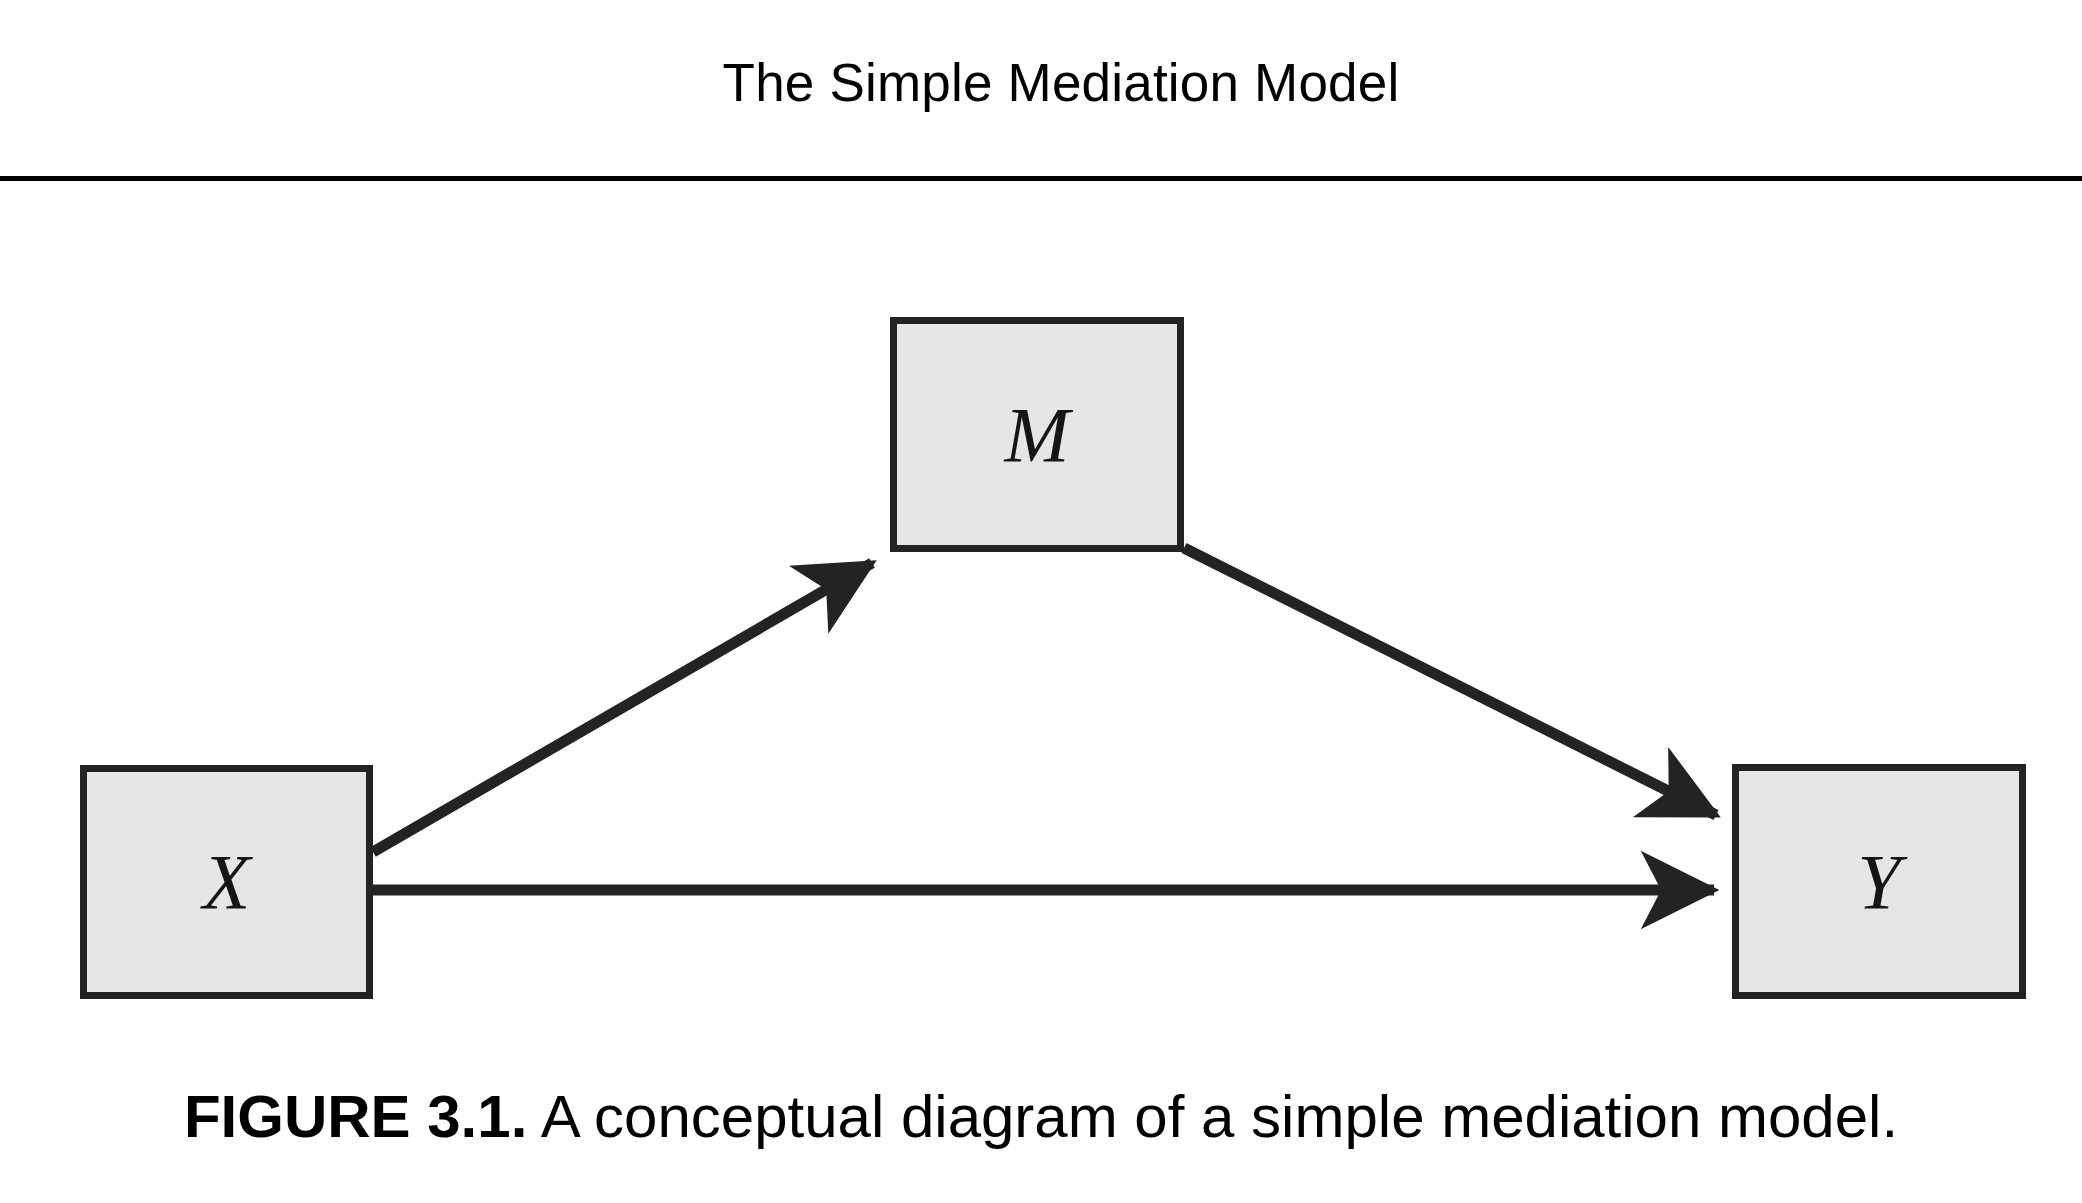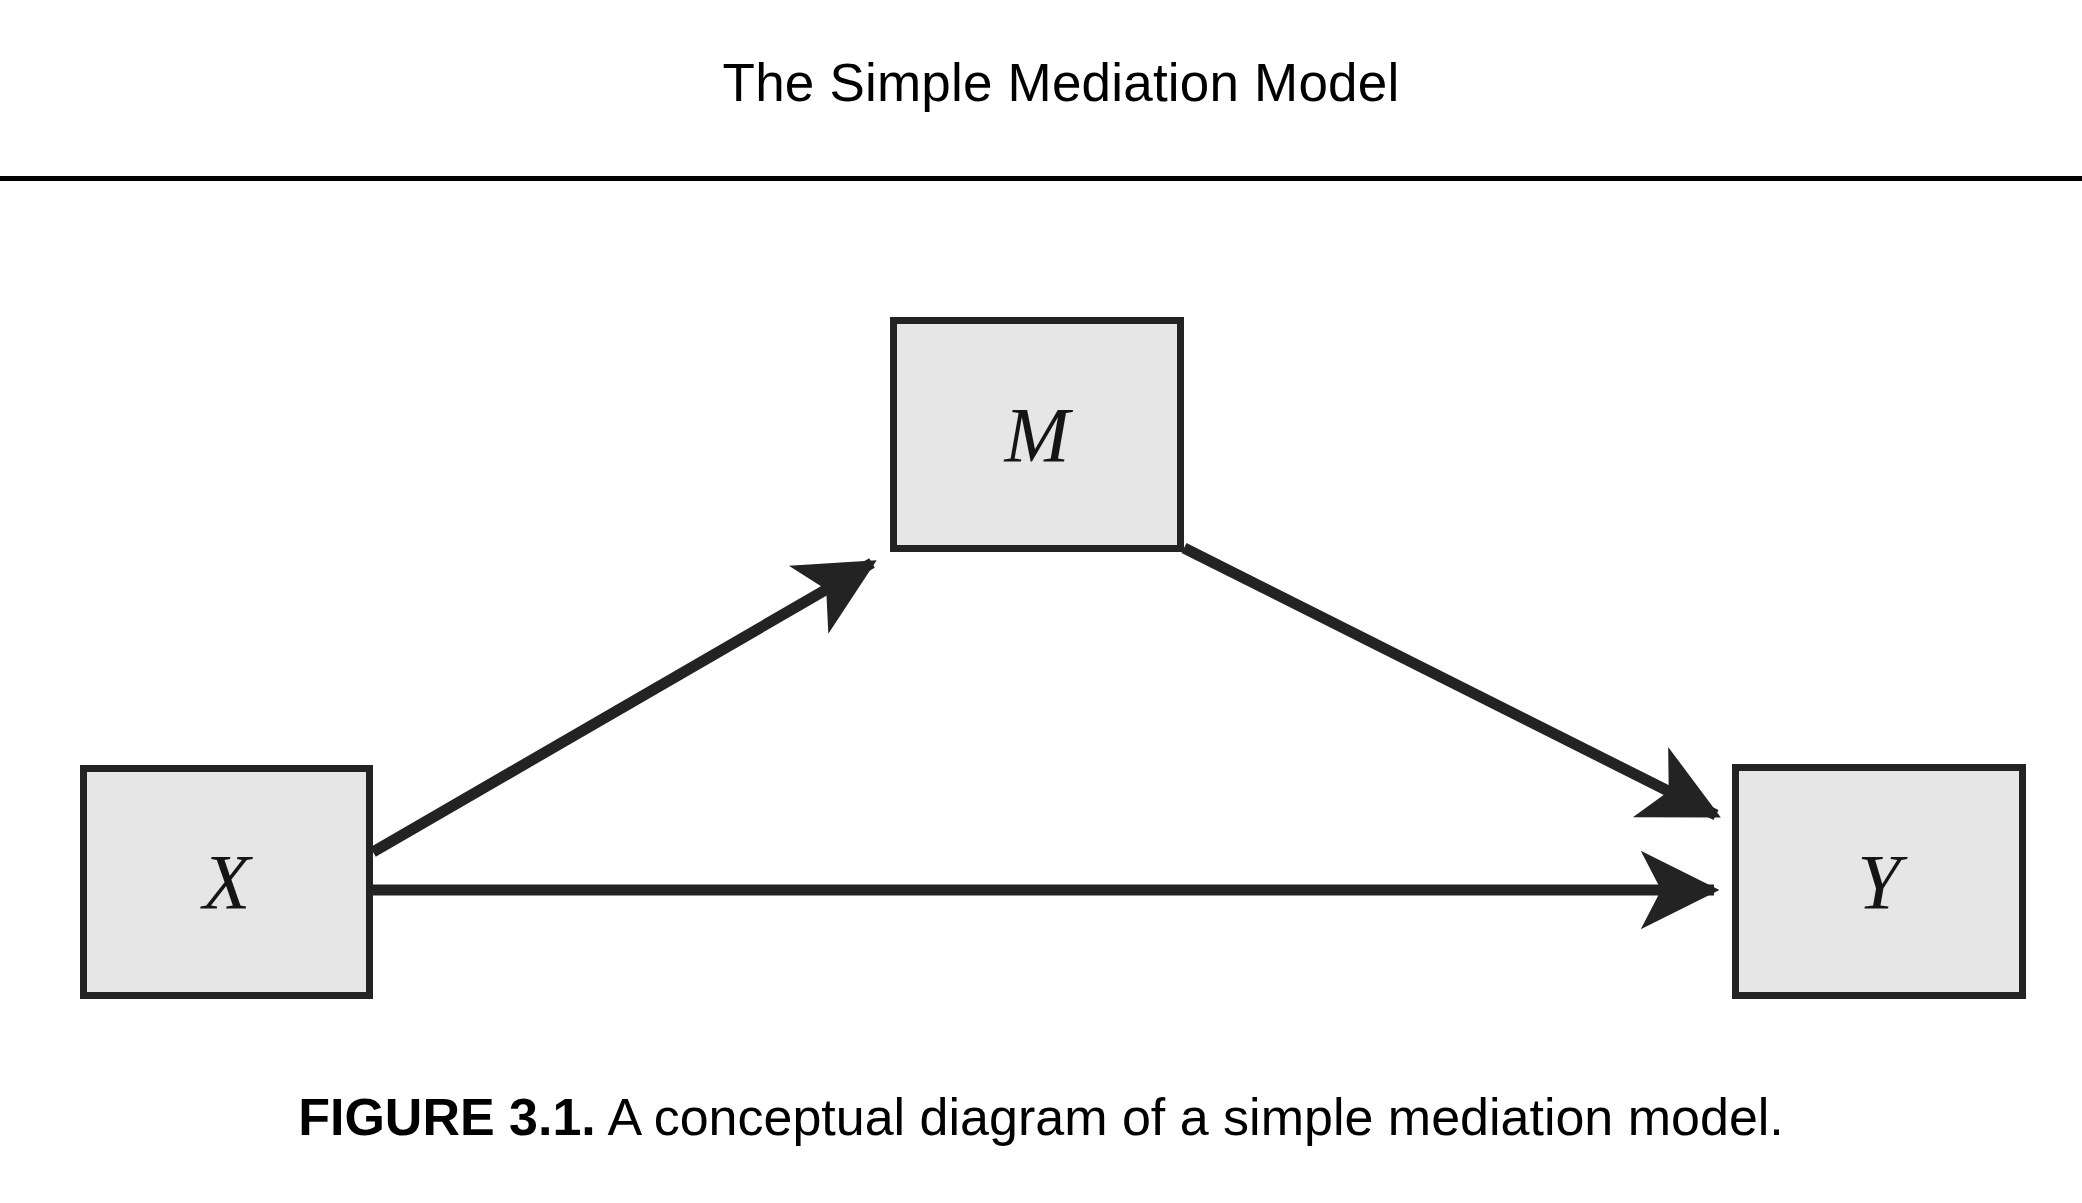--- a/index.html
+++ b/index.html
@@ -92,21 +92,21 @@
   #node-y { left: 1732px; top: 764px; width: 294px; height: 235px; }
 
   
   #figure-caption {
     position: absolute;
     left: 0;
     top: 1088px;
     width: 2082px;
     text-align: center;
     font-family: "Liberation Sans", sans-serif;
-    font-size: 52px;
+    font-size: 60px;
     line-height: 58px;
     color: #000000;
     white-space: nowrap;
   }
   #caption-label {
     font-weight: 700;
   }
   #caption-text {
     font-weight: 400;
   }

